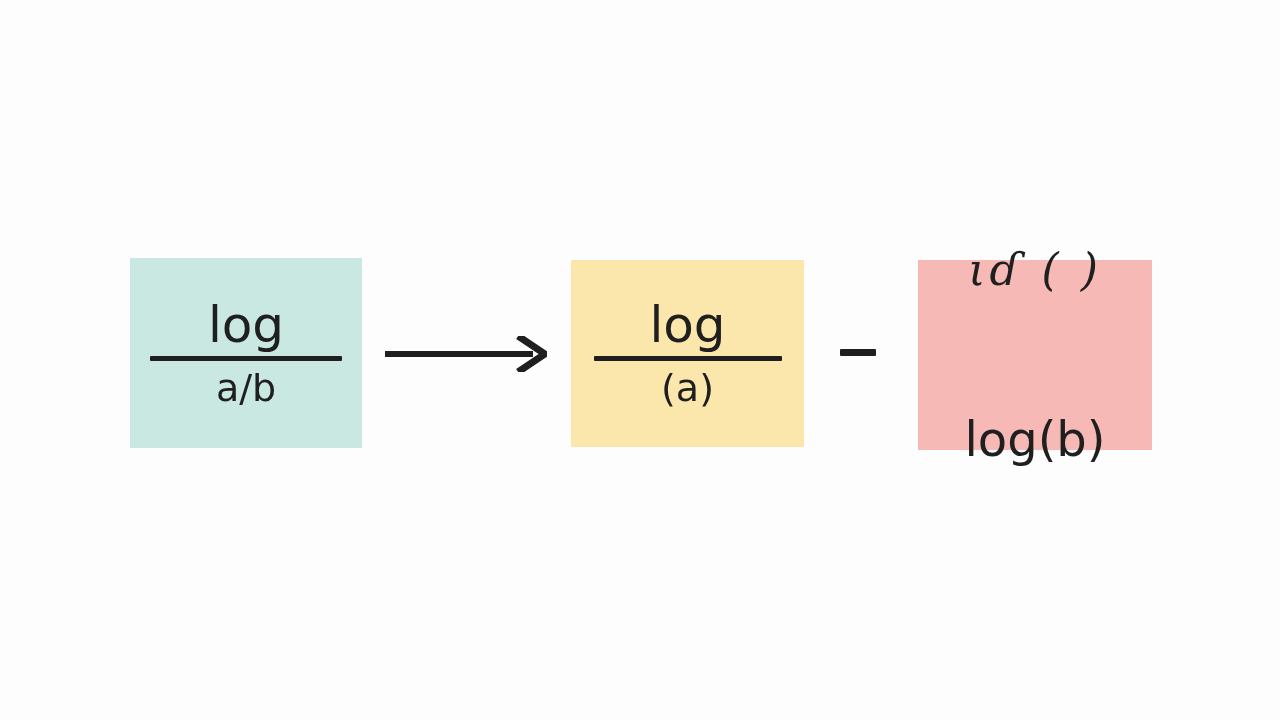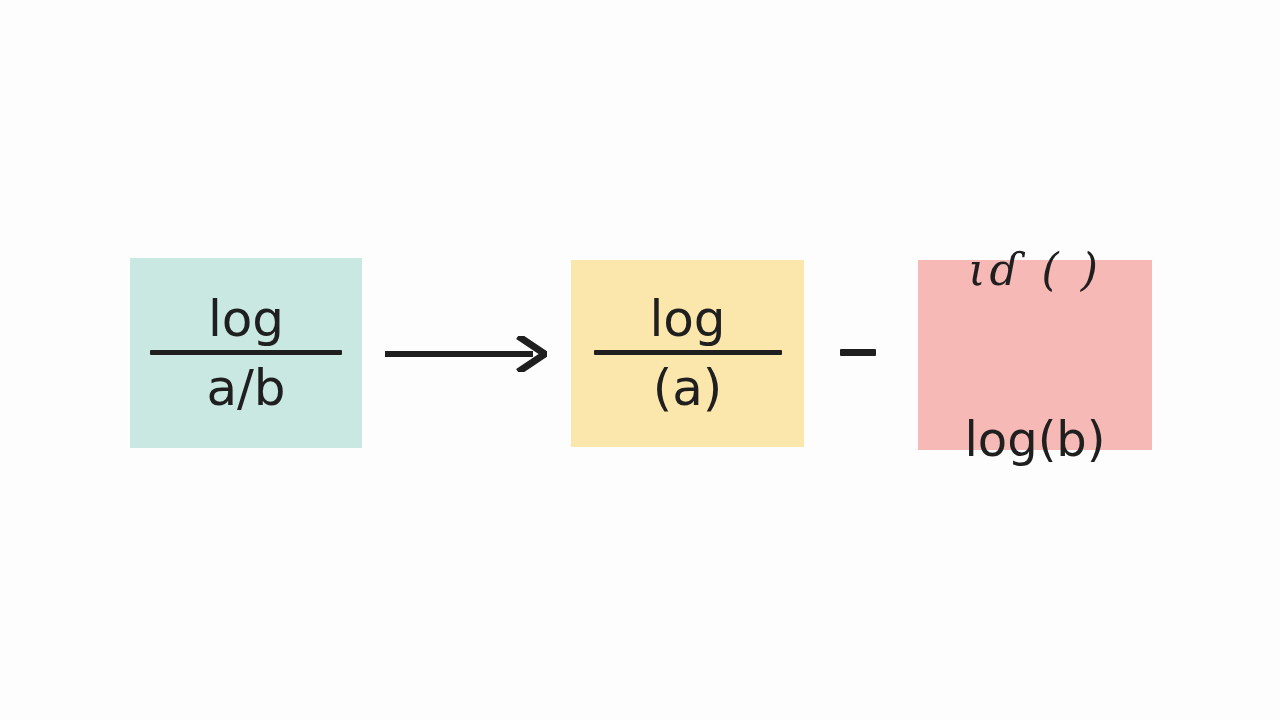--- a/index.html
+++ b/index.html
@@ -40,21 +40,21 @@
     font-family: "DejaVu Sans", sans-serif;
     font-weight: 400;
   }
 
   .fbox .num {
     font-size: 50px;
     padding-bottom: 6px;
   }
 
   .fbox .den {
-    font-size: 50px;
+    font-size: 38px;
     padding-top: 8px;
   }
 
   .fbox .bar {
     background: #1f1f1f;
     height: 5px;
     border-radius: 1px;
   }
 
   

